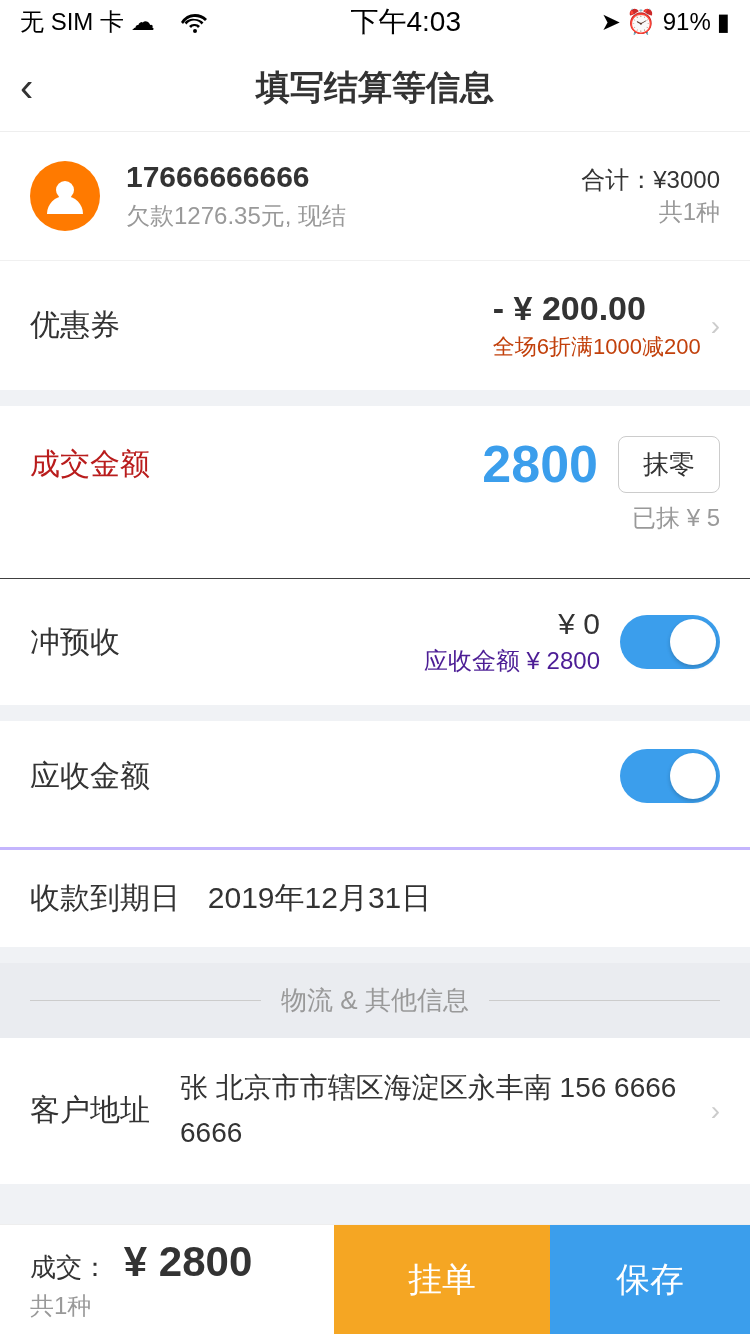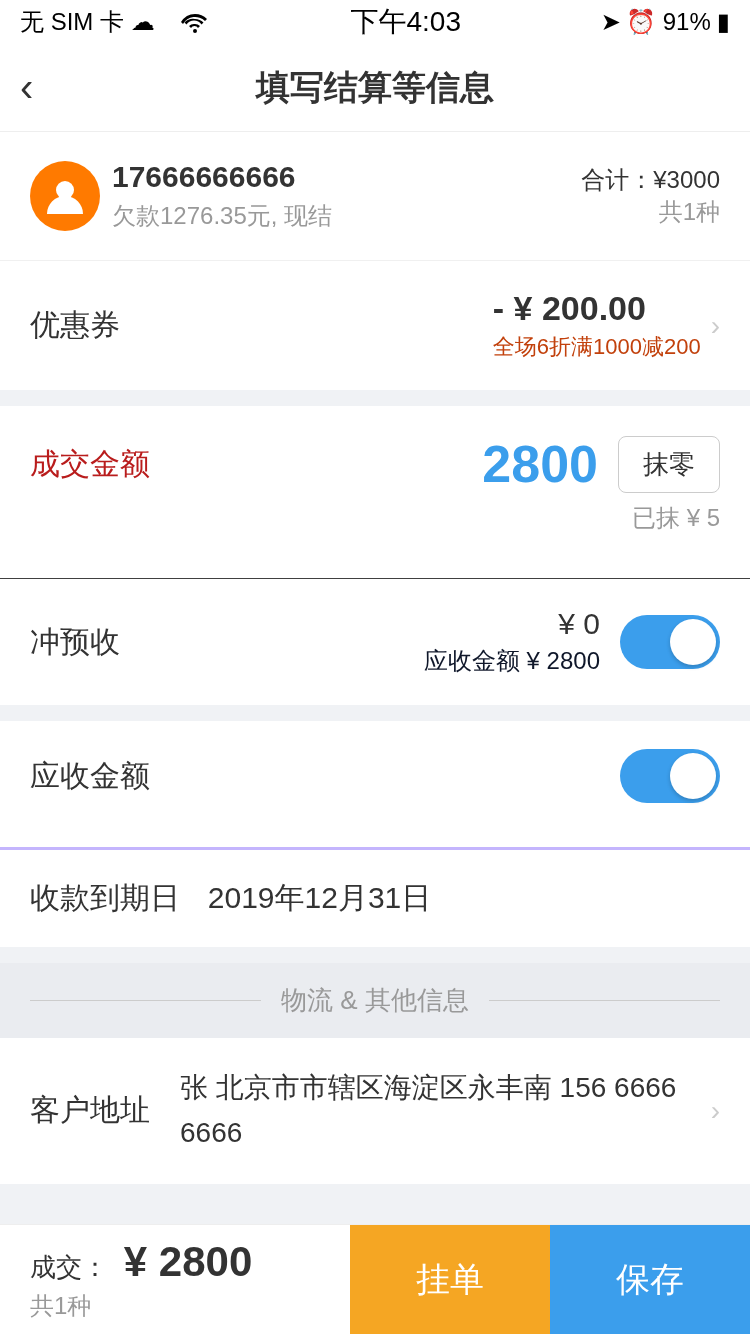--- a/index.html
+++ b/index.html
@@ -68,21 +68,21 @@
     
     .customer-row {
       display: flex;
       align-items: center;
       justify-content: space-between;
       padding: 28px 30px;
     }
     .customer-left {
       display: flex;
       align-items: center;
-      gap: 12px;
+      gap: 26px;
     }
     .avatar {
       width: 70px;
       height: 70px;
       border-radius: 50%;
       background: #ff7a00;
       display: flex;
       align-items: center;
       justify-content: center;
     }
@@ -147,21 +147,21 @@
     }
     .advance-row {
       display: flex;
       align-items: center;
       justify-content: space-between;
     }
     .advance-label { font-size: 30px; color: #333; }
     .advance-right { display: flex; align-items: center; gap: 20px; }
     .advance-amount-col { text-align: right; }
     .advance-amount { font-size: 30px; color: #333; }
-    .advance-sub { font-size: 24px; color: #0f172a; margin-top: 4px; }
+    .advance-sub { font-size: 24px; color: #4c1d95; margin-top: 4px; }
 
     
     .toggle {
       width: 100px;
       height: 54px;
       border-radius: 27px;
       background: #3b9eec;
       position: relative;
       cursor: pointer;
       flex-shrink: 0;
@@ -241,21 +241,21 @@
       border-top: 1px solid #eee;
     }
     .bottom-info {
       flex: 1;
       padding: 0 30px;
     }
     .bottom-deal { font-size: 26px; color: #333; }
     .bottom-amount { font-size: 42px; font-weight: 700; color: #333; margin-left: 8px; }
     .bottom-count { font-size: 24px; color: #999; margin-top: 4px; }
     .bottom-btn-hang {
-      width: 200px;
+      width: 216px;
       height: 110px;
       background: #f5a623;
       display: flex;
       align-items: center;
       justify-content: center;
       font-size: 34px;
       color: #fff;
       font-weight: 500;
       cursor: pointer;
     }

